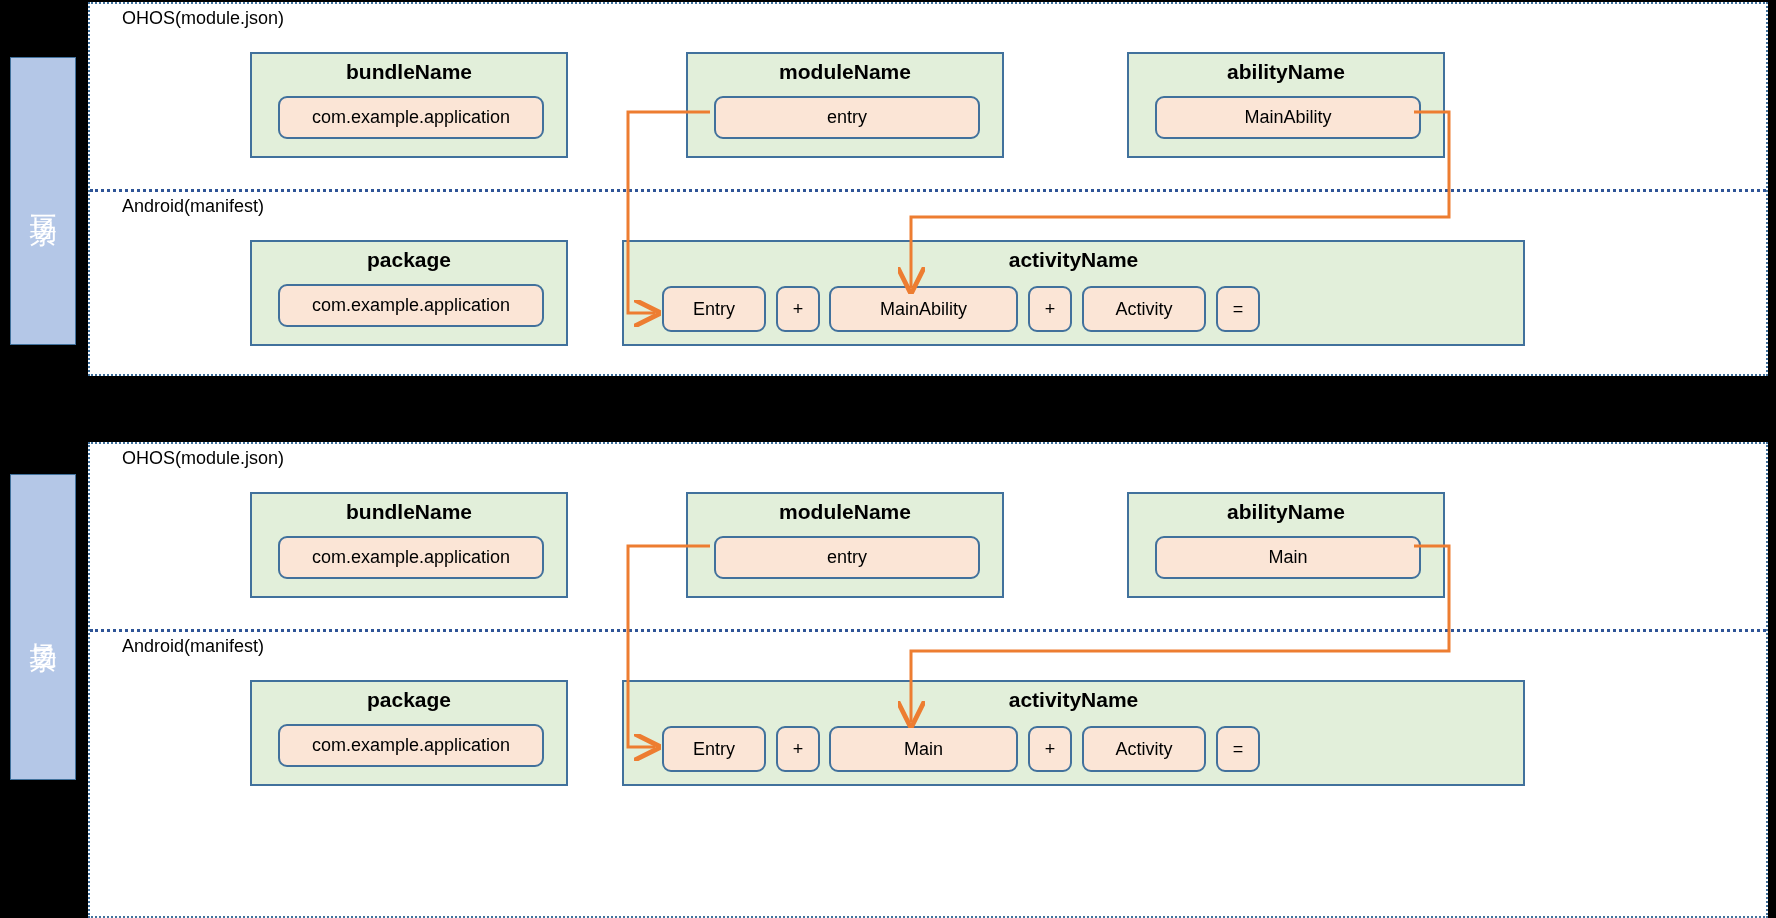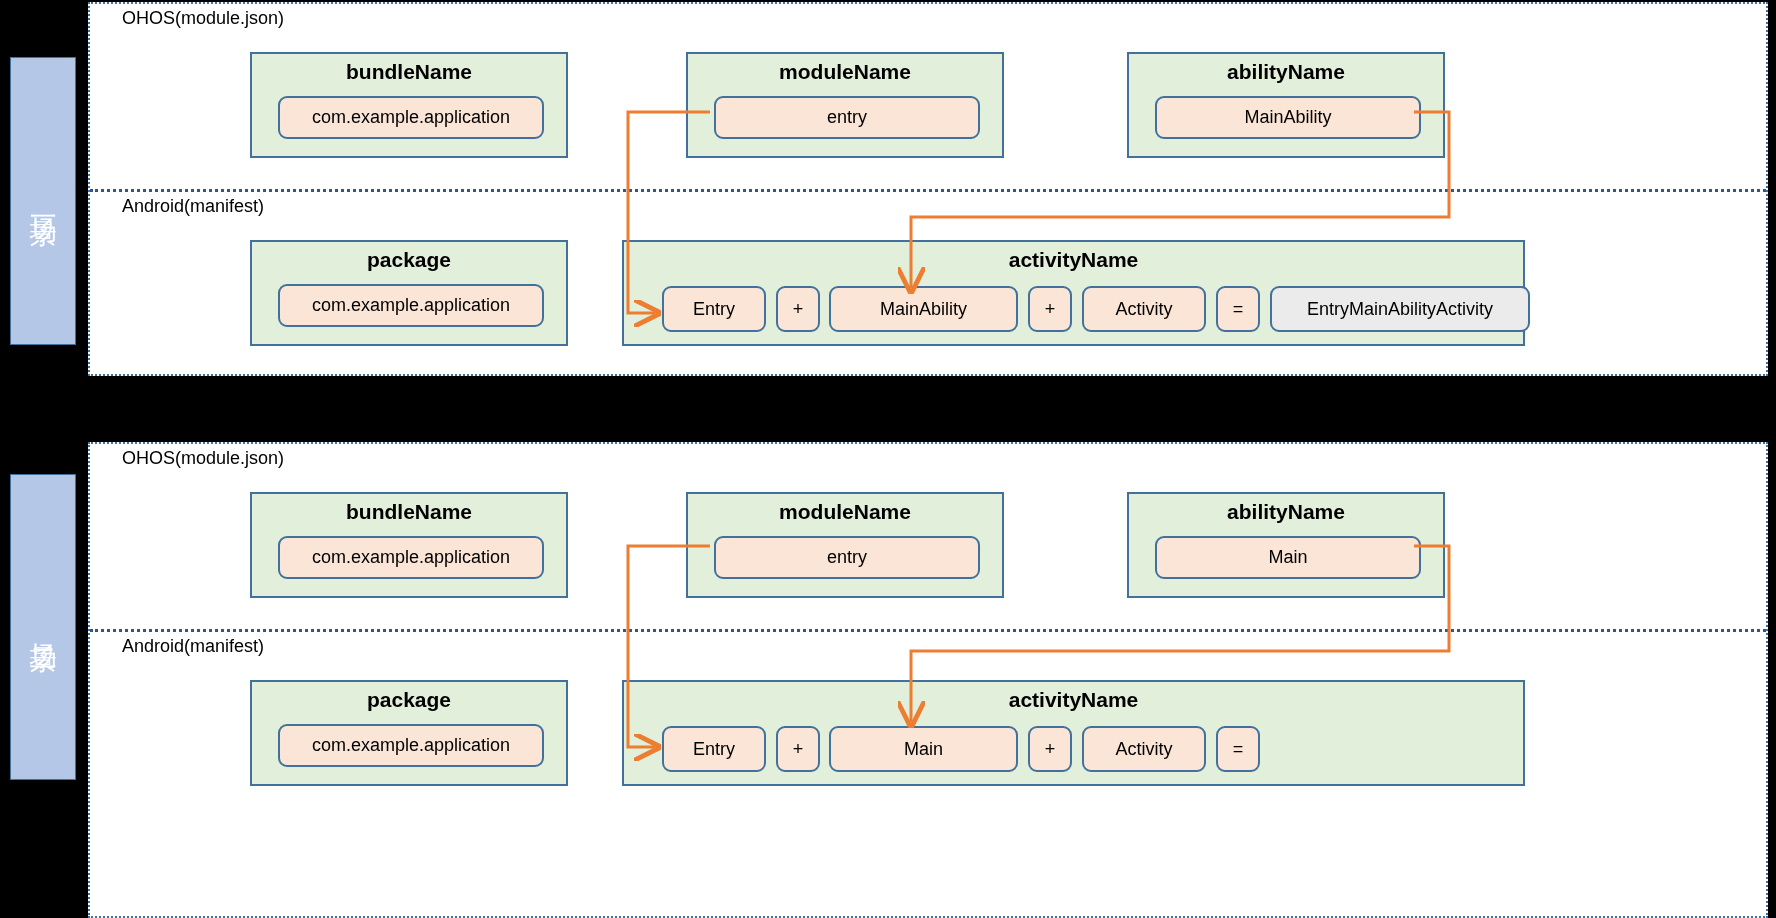--- a/index.html
+++ b/index.html
@@ -86,21 +86,20 @@
 
       <div class="field-box" style="left:532px;top:48px;width:903px;height:106px;">
         <div class="field-label">activityName</div>
         <div class="formula-row">
           <div class="chip" style="left:38px;width:104px;">Entry</div>
           <div class="chip" style="left:152px;width:44px;">+</div>
           <div class="chip" style="left:205px;width:189px;">MainAbility</div>
           <div class="chip" style="left:404px;width:44px;">+</div>
           <div class="chip" style="left:458px;width:124px;">Activity</div>
           <div class="chip" style="left:592px;width:44px;">=</div>
-          <div class="chip result" style="left:646px;width:260px;">EntryMainAbilityActivity</div>
         </div>
       </div>
     </div>
 
   </div>
 </div>
 
 <div class="scenario" id="scenario-2">
   <div class="side-tab">场景二</div>
 

